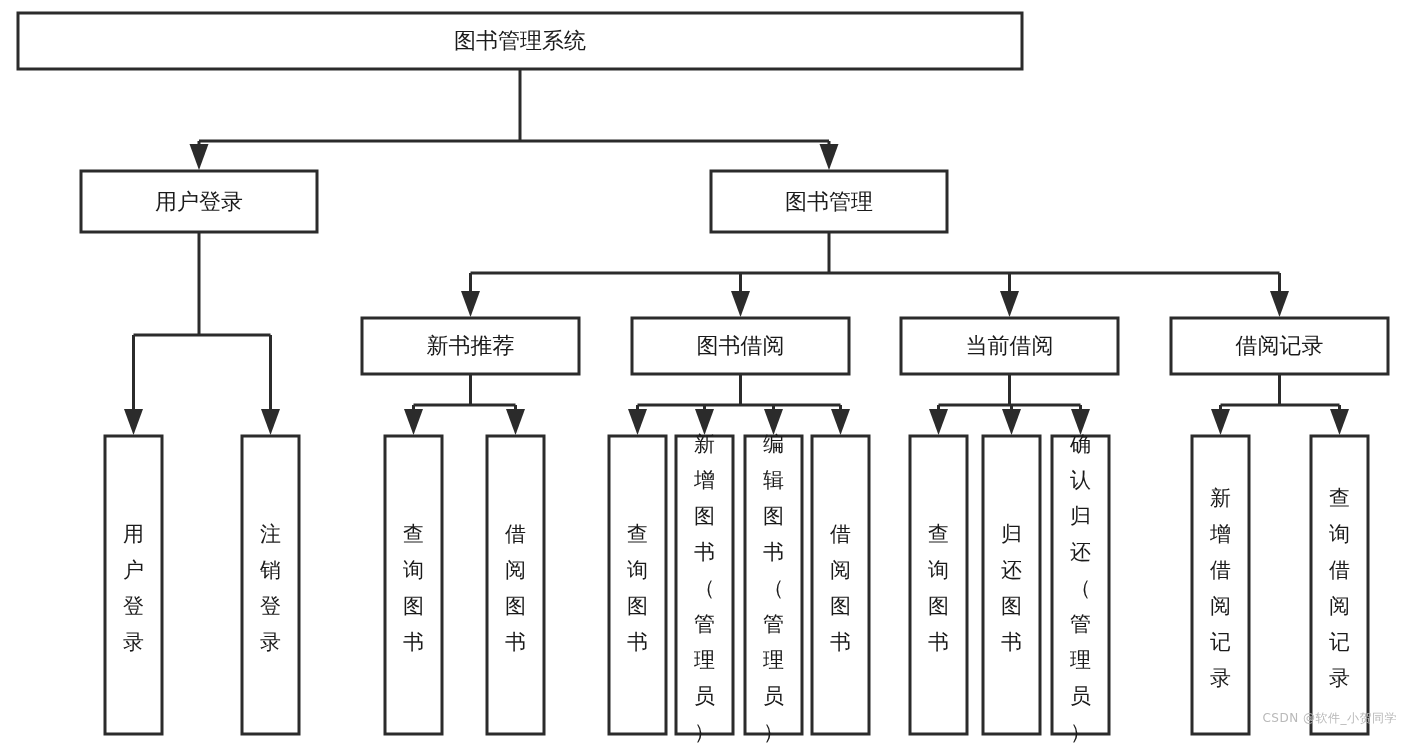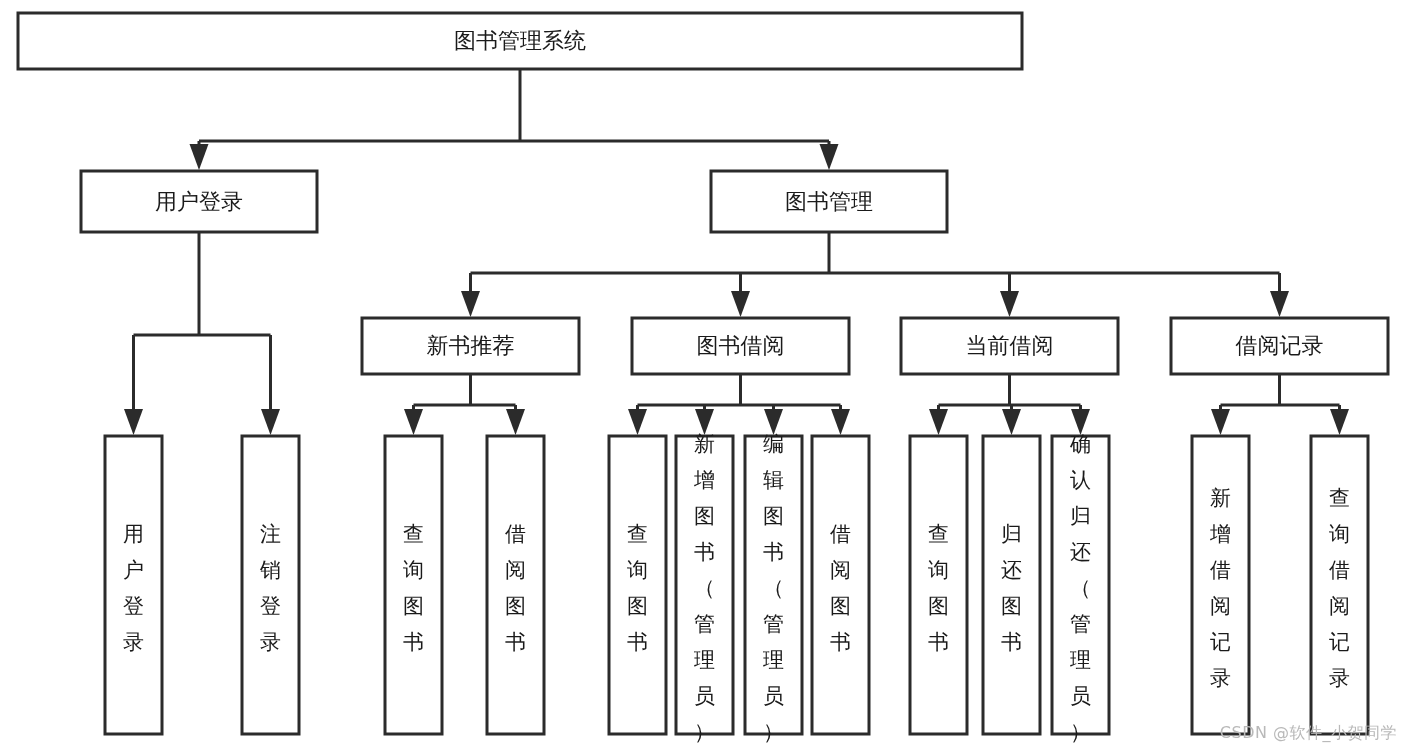--- a/index.html
+++ b/index.html
@@ -49,23 +49,23 @@
     stroke-width: 3;
     fill: none;
   }
   .edge-head {
     fill: #2b2b2b;
     stroke: none;
   }
   .watermark {
     position: absolute;
     right: 8px;
-    bottom: 3px;
-    font-family: "DejaVu Sans", "Liberation Sans", sans-serif;
-    font-size: 16px;
+    bottom: 20px;
+    font-family: "DejaVu Sans", "Liberation Sans", sans-serif;
+    font-size: 12px;
     color: #b9b9b9;
     letter-spacing: 0.5px;
     white-space: nowrap;
     user-select: none;
   }
 </style>
 </head>
 <body>
 
 <div id="diagram-root">

